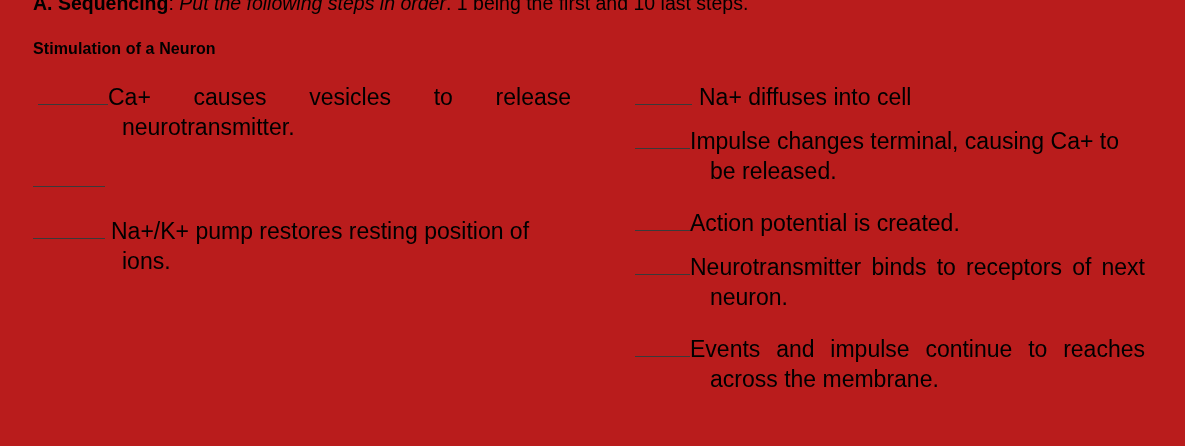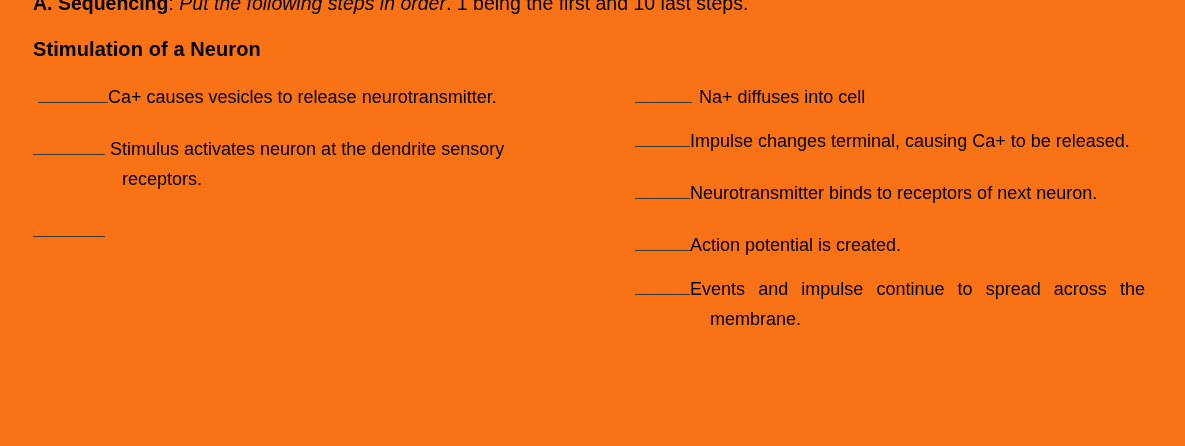--- a/index.html
+++ b/index.html
@@ -10,63 +10,63 @@
   }
   body {
     font-family: "Liberation Sans", sans-serif;
     color: #000000;
   }
   #page {
     position: relative;
     width: 1185px;
     height: 446px;
     overflow: hidden;
-    background: #f97316;
+    background: #b91c1c;
   }
 
   
   .instruction {
     position: absolute;
     left: 33px;
     top: -9px;
     width: 1120px;
     font-size: 19.5px;
     line-height: 24px;
     white-space: nowrap;
   }
   .instruction .lead { font-weight: bold; }
   .instruction .ital { font-style: italic; }
 
   
   .section-title {
     position: absolute;
     left: 33px;
     top: 36px;
-    font-size: 20px;
+    font-size: 16px;
     font-weight: bold;
     line-height: 26px;
     letter-spacing: 0.1px;
   }
 
   
   .columns {
     position: absolute;
     left: 0;
     top: 82px;
     width: 1185px;
   }
   .col {
     position: absolute;
     top: 0;
   }
   .col-left  { left: 33px;  width: 538px; }
   .col-right { left: 635px; width: 510px; }
 
   .item {
-    font-size: 18px;
+    font-size: 23px;
     line-height: 30px;
     color: #000;
     text-align: justify;
     text-justify: inter-word;
     margin: 0 0 18px 0;
     padding-left: 89px;
     text-indent: -89px;
   }
   .item.loose { margin-bottom: 22px; }
   .item.tight { margin-bottom: 14px; }
@@ -106,36 +106,36 @@
 
   <div class="section-title">Stimulation of a Neuron</div>
 
   <div class="columns">
 
     <div class="col col-left">
 
       <p class="item loose"><span class="blank w1"></span><span>Ca+ causes vesicles to release neurotransmitter.</span></p>
 
 
-      <p class="item nojust loose"><span class="blank w3"></span>&nbsp;<span>Stimulus activates neuron at the dendrite sensory receptors.</span></p>
 
       <p class="item loose"><span class="blank w4"></span></p>
 
+      <p class="item nojust"><span class="blank w5"></span><span>Na+/K+ pump restores resting position of ions.</span></p>
 
     </div>
 
     <div class="col col-right">
 
       <p class="item nojust tight"><span class="blank r1"></span><span>Na+ diffuses into cell</span></p>
 
       <p class="item nojust loose"><span class="blank r2"></span><span>Impulse changes terminal, causing Ca+ to be released.</span></p>
 
+      <p class="item nojust tight"><span class="blank r3"></span><span>Action potential is created.</span></p>
+
       <p class="item loose"><span class="blank r4"></span><span>Neurotransmitter binds to receptors of next neuron.</span></p>
 
-      <p class="item nojust tight"><span class="blank r3"></span><span>Action potential is created.</span></p>
-
-      <p class="item"><span class="blank r5"></span><span>Events and impulse continue to spread across the membrane.</span></p>
+      <p class="item"><span class="blank r5"></span><span>Events and impulse continue to reaches across the membrane.</span></p>
 
     </div>
 
   </div>
 
 </div>
 
 </body></html>

